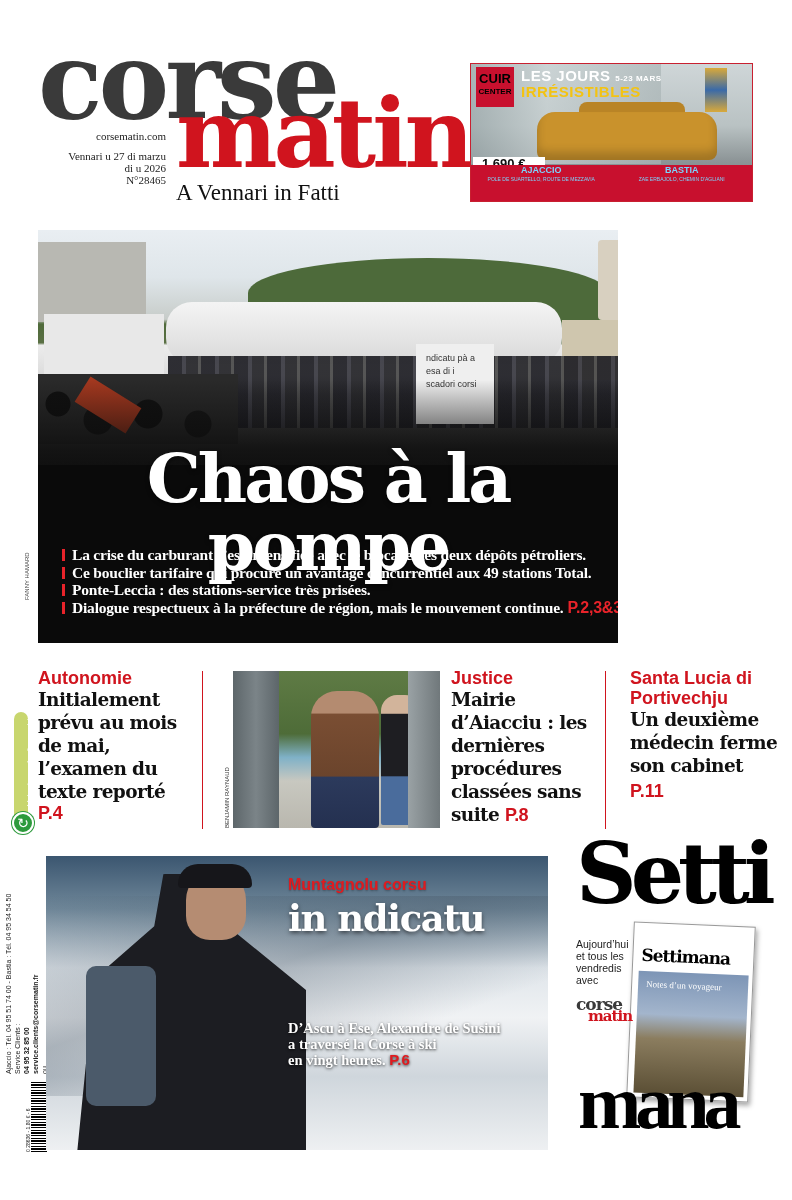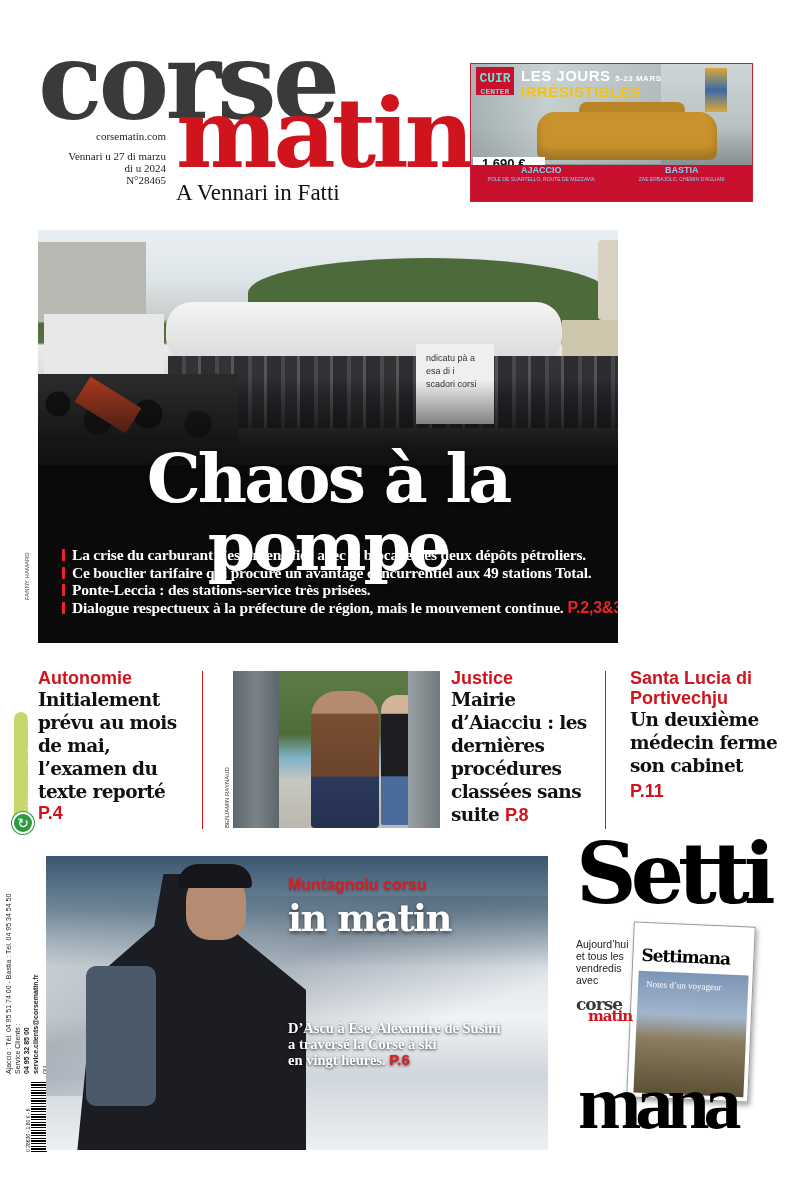--- a/index.html
+++ b/index.html
@@ -12,21 +12,21 @@
   .logo-matin { position: absolute; left: 176px; top: 86px; font-family: "DejaVu Serif", serif; font-weight: bold; font-size: 96px; line-height: 1; color: #d0141e; letter-spacing: -4px; }
   .logo-tagline { position: absolute; left: 176px; top: 180px; font-family: "Liberation Serif", serif; font-size: 23px; color: #111; }
   .meta { position: absolute; right: 626px; top: 130px; text-align: right; font-family: "Liberation Serif", serif; font-size: 11px; line-height: 12px; color: #222; white-space: nowrap; }
   .meta .site { display: block; margin-bottom: 8px; }
   .meta span { display: block; }
 
   
   .ad { position: absolute; left: 470px; top: 63px; width: 283px; height: 139px; border: 1px solid #c82030; overflow: hidden;
         background: linear-gradient(180deg, #cfd6d8 0%, #b9c2c3 45%, #8e9698 70%, #6c7476 100%); }
   .ad-window { position: absolute; left: 0; top: 0; width: 190px; height: 100px; background: linear-gradient(90deg, #9aa7a9, #c9d2d3 40%, #aab5b6); opacity: .7; }
-  .ad-logo { position: absolute; left: 5px; top: 3px; width: 38px; height: 28px; background: #c8102e; color: #5eead4; font-family: Liberation Mono, monospace; font-weight: bold; text-align: center; }
+  .ad-logo { position: absolute; left: 5px; top: 3px; width: 38px; height: 40px; background: #c8102e; color: #000000; font-family: Liberation Sans, sans-serif; font-weight: bold; text-align: center; }
   .ad-logo .l1 { display:block; font-size: 13px; line-height: 16px; margin-top: 4px; }
   .ad-logo .l2 { display:block; font-size: 8px; line-height: 10px; }
   .ad-title1 { position: absolute; left: 50px; top: 3px; font-family: "Liberation Sans", sans-serif; font-weight: bold; font-size: 15px; color: #fff; letter-spacing: .5px; }
   .ad-dates { font-size: 8px; font-weight: bold; }
   .ad-title2 { position: absolute; left: 50px; top: 19px; font-family: "Liberation Sans", sans-serif; font-weight: bold; font-size: 15px; color: #f3c313; letter-spacing: .5px; }
   .ad-art { position: absolute; left: 234px; top: 4px; width: 22px; height: 44px; background: linear-gradient(180deg,#d9a93a,#3a6aa8 50%,#d9a93a); }
   .ad-sofa { position: absolute; left: 66px; top: 48px; width: 180px; height: 48px; background: #c9922c; border-radius: 18px 18px 8px 8px; box-shadow: inset 0 -8px 10px rgba(0,0,0,.2); }
   .ad-sofa-back { position: absolute; left: 108px; top: 38px; width: 106px; height: 22px; background: #b98426; border-radius: 8px; }
   .ad-price { position: absolute; left: 2px; top: 93px; width: 72px; height: 24px; background: #fff; padding-left: 9px; font-family: "Liberation Sans", sans-serif; }
   .ad-price .p { display: block; font-size: 13px; font-weight: bold; line-height: 14px; color: #111; }
@@ -115,21 +115,21 @@
 </head>
 <body>
 
 <header class="masthead">
   <div class="logo-corse">corse</div>
   <div class="logo-matin">matin</div>
   <div class="logo-tagline">A Vennari in Fatti</div>
   <div class="meta">
     <span class="site">corsematin.com</span>
     <span>Vennari u 27 di marzu</span>
-    <span>di u 2024</span>
+    <span>di u 2026</span>
     <span>N°28465</span>
   </div>
 
   <div class="ad">
     <div class="ad-window"></div>
     <div class="ad-art"></div>
     <div class="ad-sofa-back"></div>
     <div class="ad-sofa"></div>
     <div class="ad-logo">
       <span class="l1">CUIR</span>
@@ -227,21 +227,21 @@
 </div>
 
 <section class="ski">
   <div class="ski-mtn"></div>
   <div class="ski-person"></div>
   <div class="ski-bag"></div>
   <div class="ski-head"></div>
   <div class="ski-cap"></div>
   <div class="ski-kicker">Muntagnolu corsu</div>
   <h2 class="ski-title">
-    <span style="display:block">in matin</span>
+    <span style="display:block">in ndicatu</span>
   </h2>
   <div class="ski-desc"><span>D’Ascu à Ese, Alexandre de Susini
 a traversé la Corse à ski
 en vingt heures.</span> <span class="pg">P.6</span></div>
 </section>
 
 <aside class="setti">
   <div class="setti-top">Setti</div>
   <div class="mag">
     <div class="mag-head"></div>

